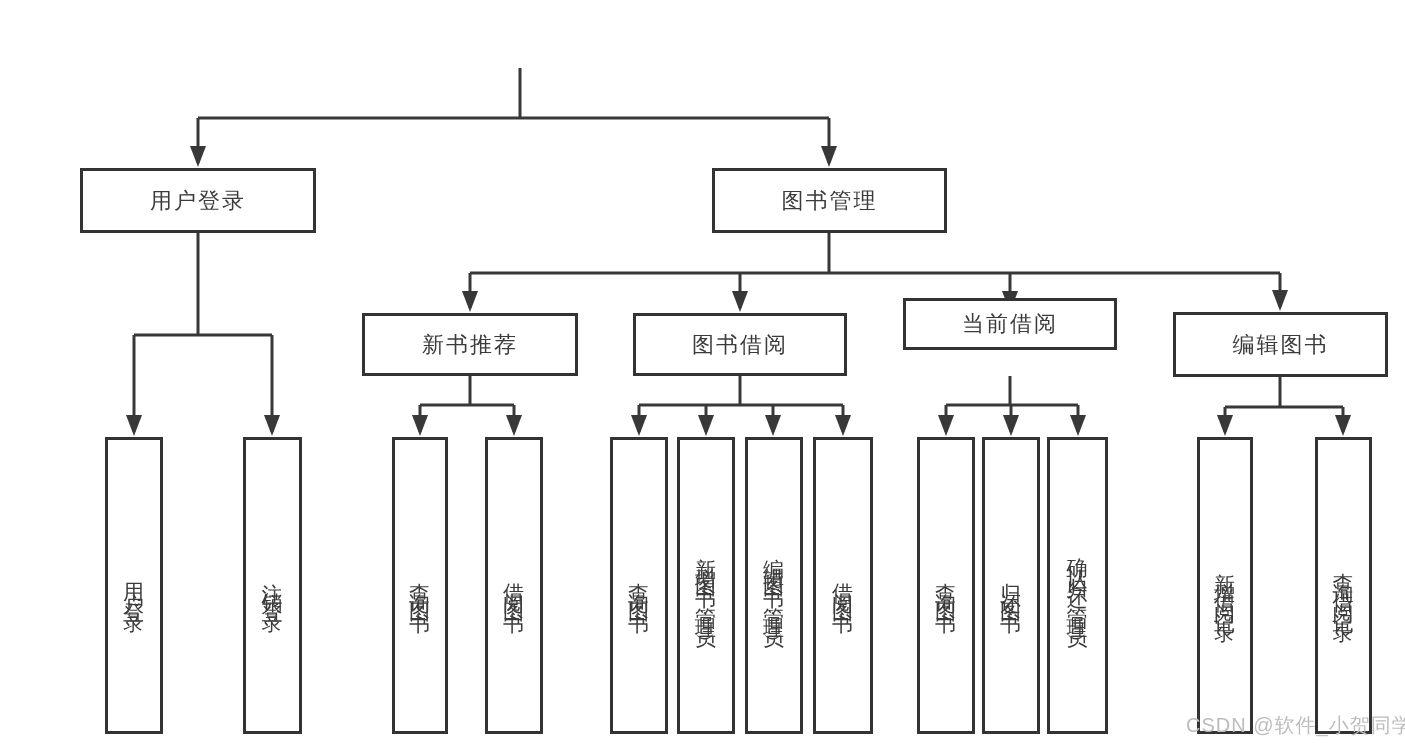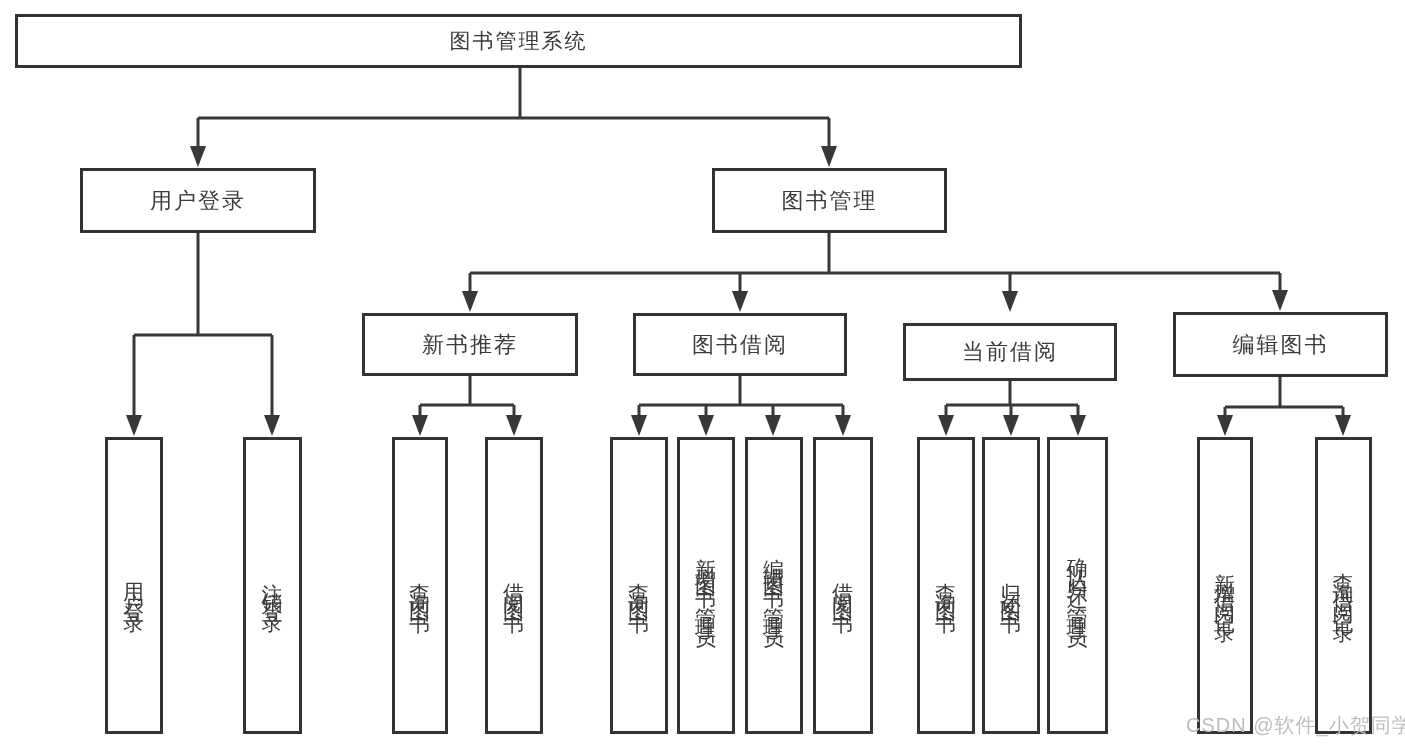--- a/index.html
+++ b/index.html
@@ -93,38 +93,35 @@
       <line x1="946" y1="405" x2="946" y2="432" marker-end="url(#ah)"></line>
       <line x1="1011" y1="405" x2="1011" y2="432" marker-end="url(#ah)"></line>
       <line x1="1078" y1="405" x2="1078" y2="432" marker-end="url(#ah)"></line>
 
       <path d="M1280,377 V407 M1225,407 H1343"></path>
       <line x1="1225" y1="407" x2="1225" y2="432" marker-end="url(#ah)"></line>
       <line x1="1343" y1="407" x2="1343" y2="432" marker-end="url(#ah)"></line>
     </g>
   </svg>
 
-  <div class="node hbox root-box" style="left:15px; top:14px; width:1007px; height:54px;">
-    <span>图书管理系统</span>
-  </div>
 
   <div class="node hbox" style="left:80px; top:168px; width:236px; height:65px;">
     <span>用户登录</span>
   </div>
   <div class="node hbox" style="left:712px; top:168px; width:235px; height:65px;">
     <span>图书管理</span>
   </div>
 
   <div class="node hbox" style="left:362px; top:313px; width:216px; height:63px;">
     <span>新书推荐</span>
   </div>
   <div class="node hbox" style="left:633px; top:313px; width:214px; height:63px;">
     <span>图书借阅</span>
   </div>
-  <div class="node hbox" style="left:903px; top:323px; width:214px; height:58px;">
+  <div class="node hbox" style="left:903px; top:298px; width:214px; height:52px;">
     <span>当前借阅</span>
   </div>
   <div class="node hbox" style="left:1173px; top:312px; width:215px; height:65px;">
     <span>编辑图书</span>
   </div>
 
   <div class="node vbox" style="left:105px; top:437px; width:58px; height:297px;">
     <span>用户登录</span>
   </div>
   <div class="node vbox" style="left:243px; top:437px; width:59px; height:297px;">

